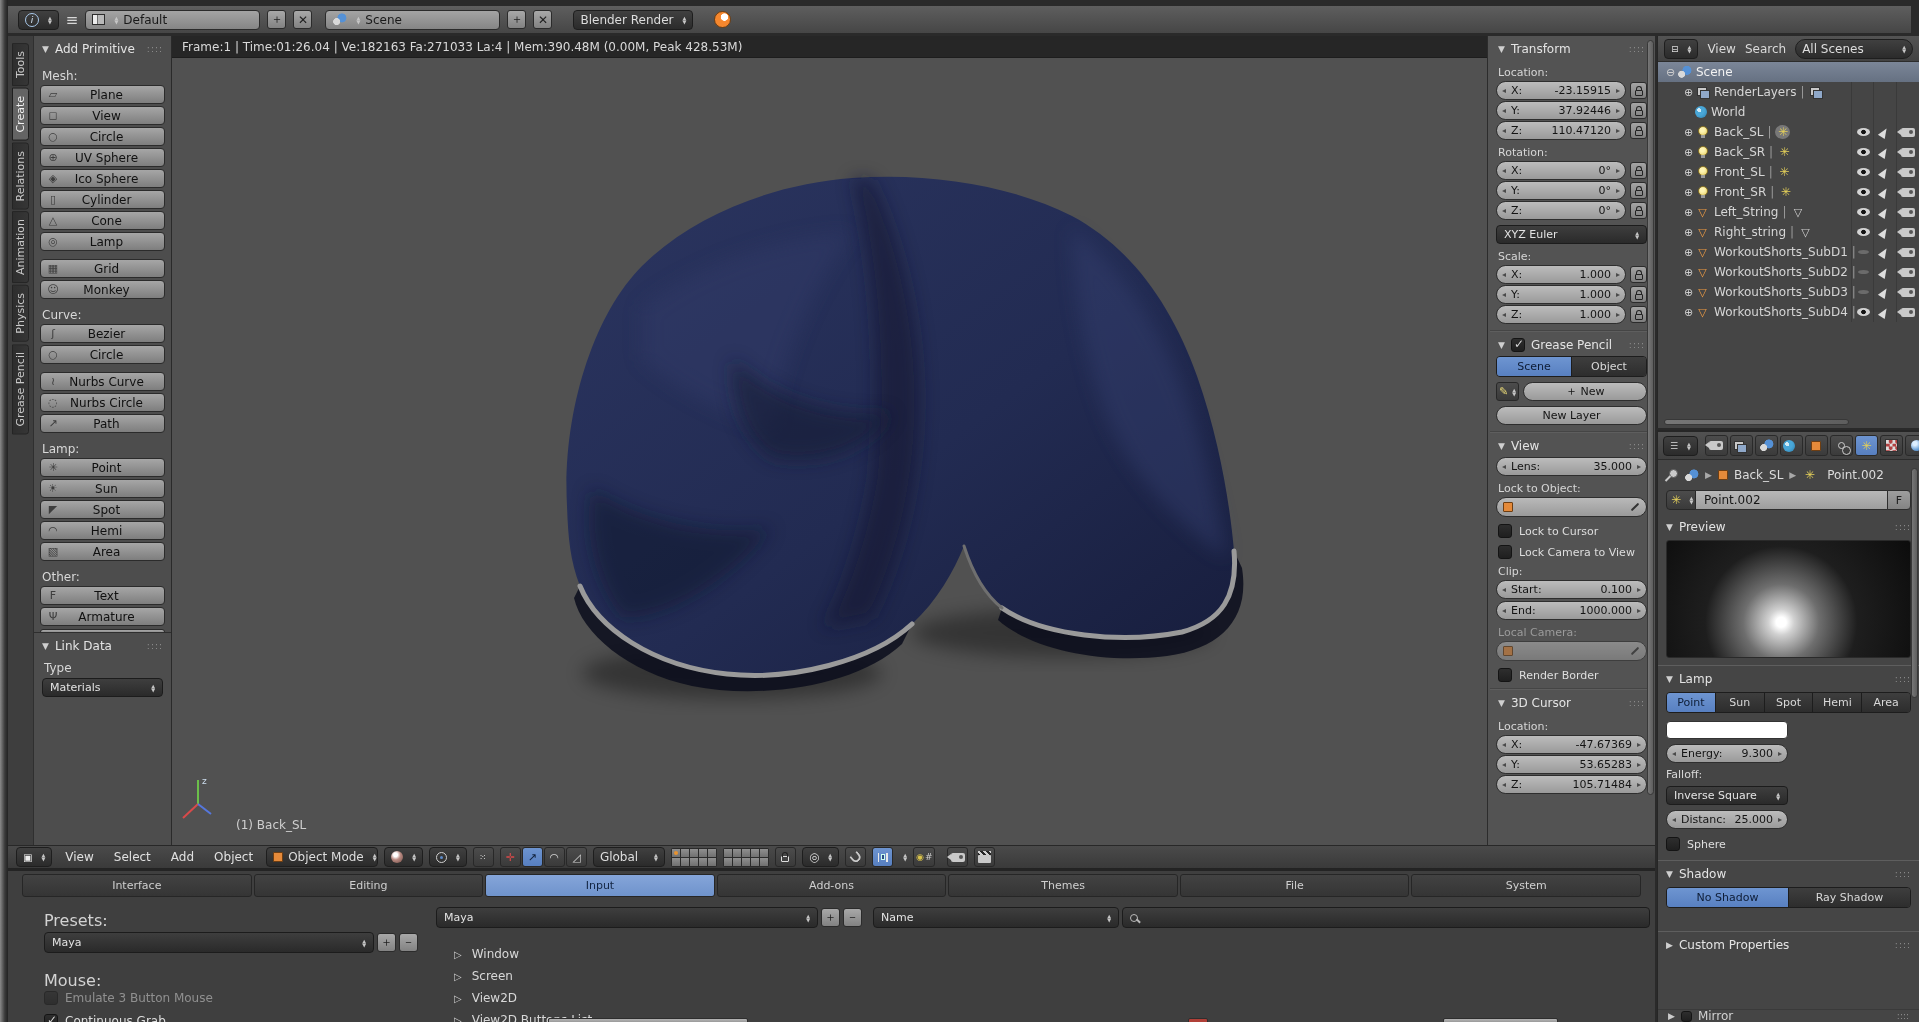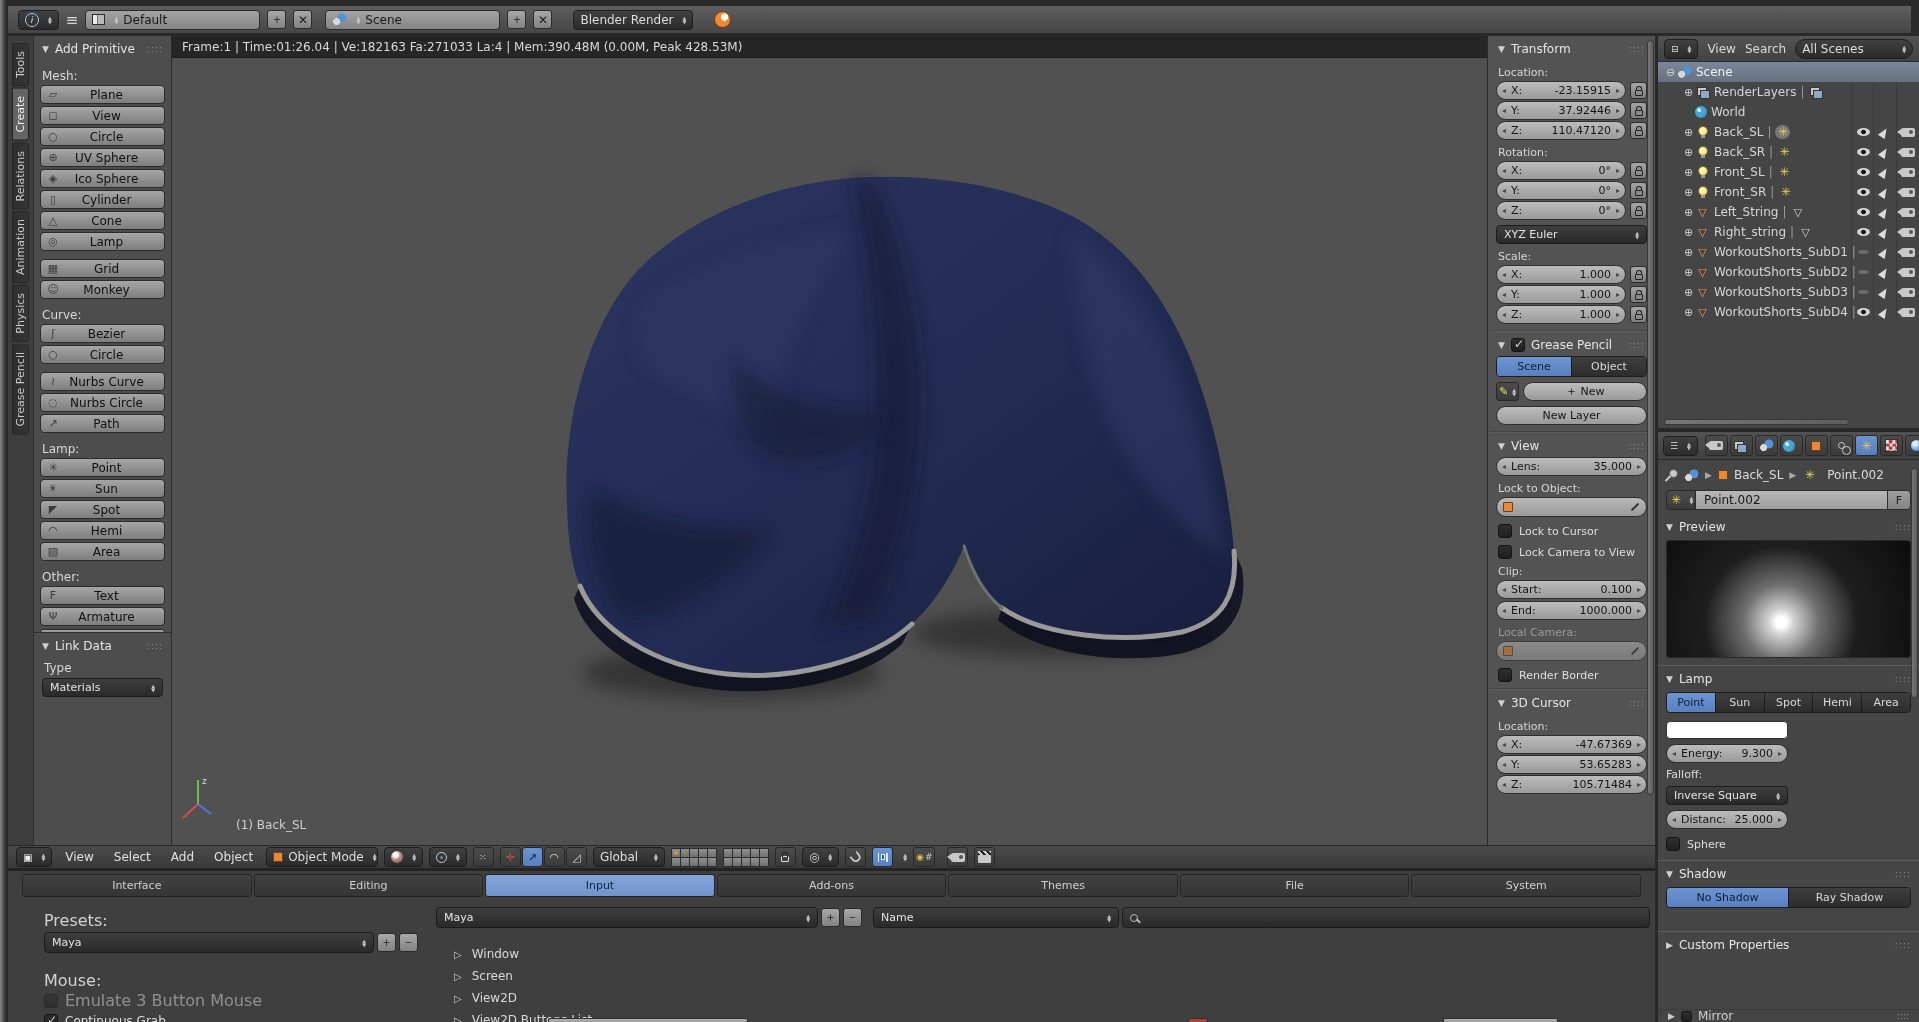--- a/index.html
+++ b/index.html
@@ -1071,21 +1071,21 @@
               <span>▲</span>
               <span>▼</span>
             </span>
           </span>
         <span class="btn-sq">＋</span>
         <span class="btn-sq">－</span>
       </div>
       <div style="position:absolute;left:36px;top:72px" class="plabel">Mouse:</div>
       <div class="chkrow dim" style="position:absolute;left:36px;top:92px;margin:0">
           <span class="chk"></span>
-          <span style="font-size:16px">Emulate 3 Button Mouse</span>
+          <span style="font-size:12px">Emulate 3 Button Mouse</span>
         </div>
       <div class="chkrow" style="position:absolute;left:36px;top:115px;margin:0">
           <span class="chk on"></span>
           <span style="font-size:12px">Continuous Grab</span>
         </div>
 
       <div style="position:absolute;left:428px;top:8px;display:flex;gap:3px;align-items:center">
         <span class="dsel" style="width:382px;height:21px">
             <span>Maya</span>
             <span class="ud">

